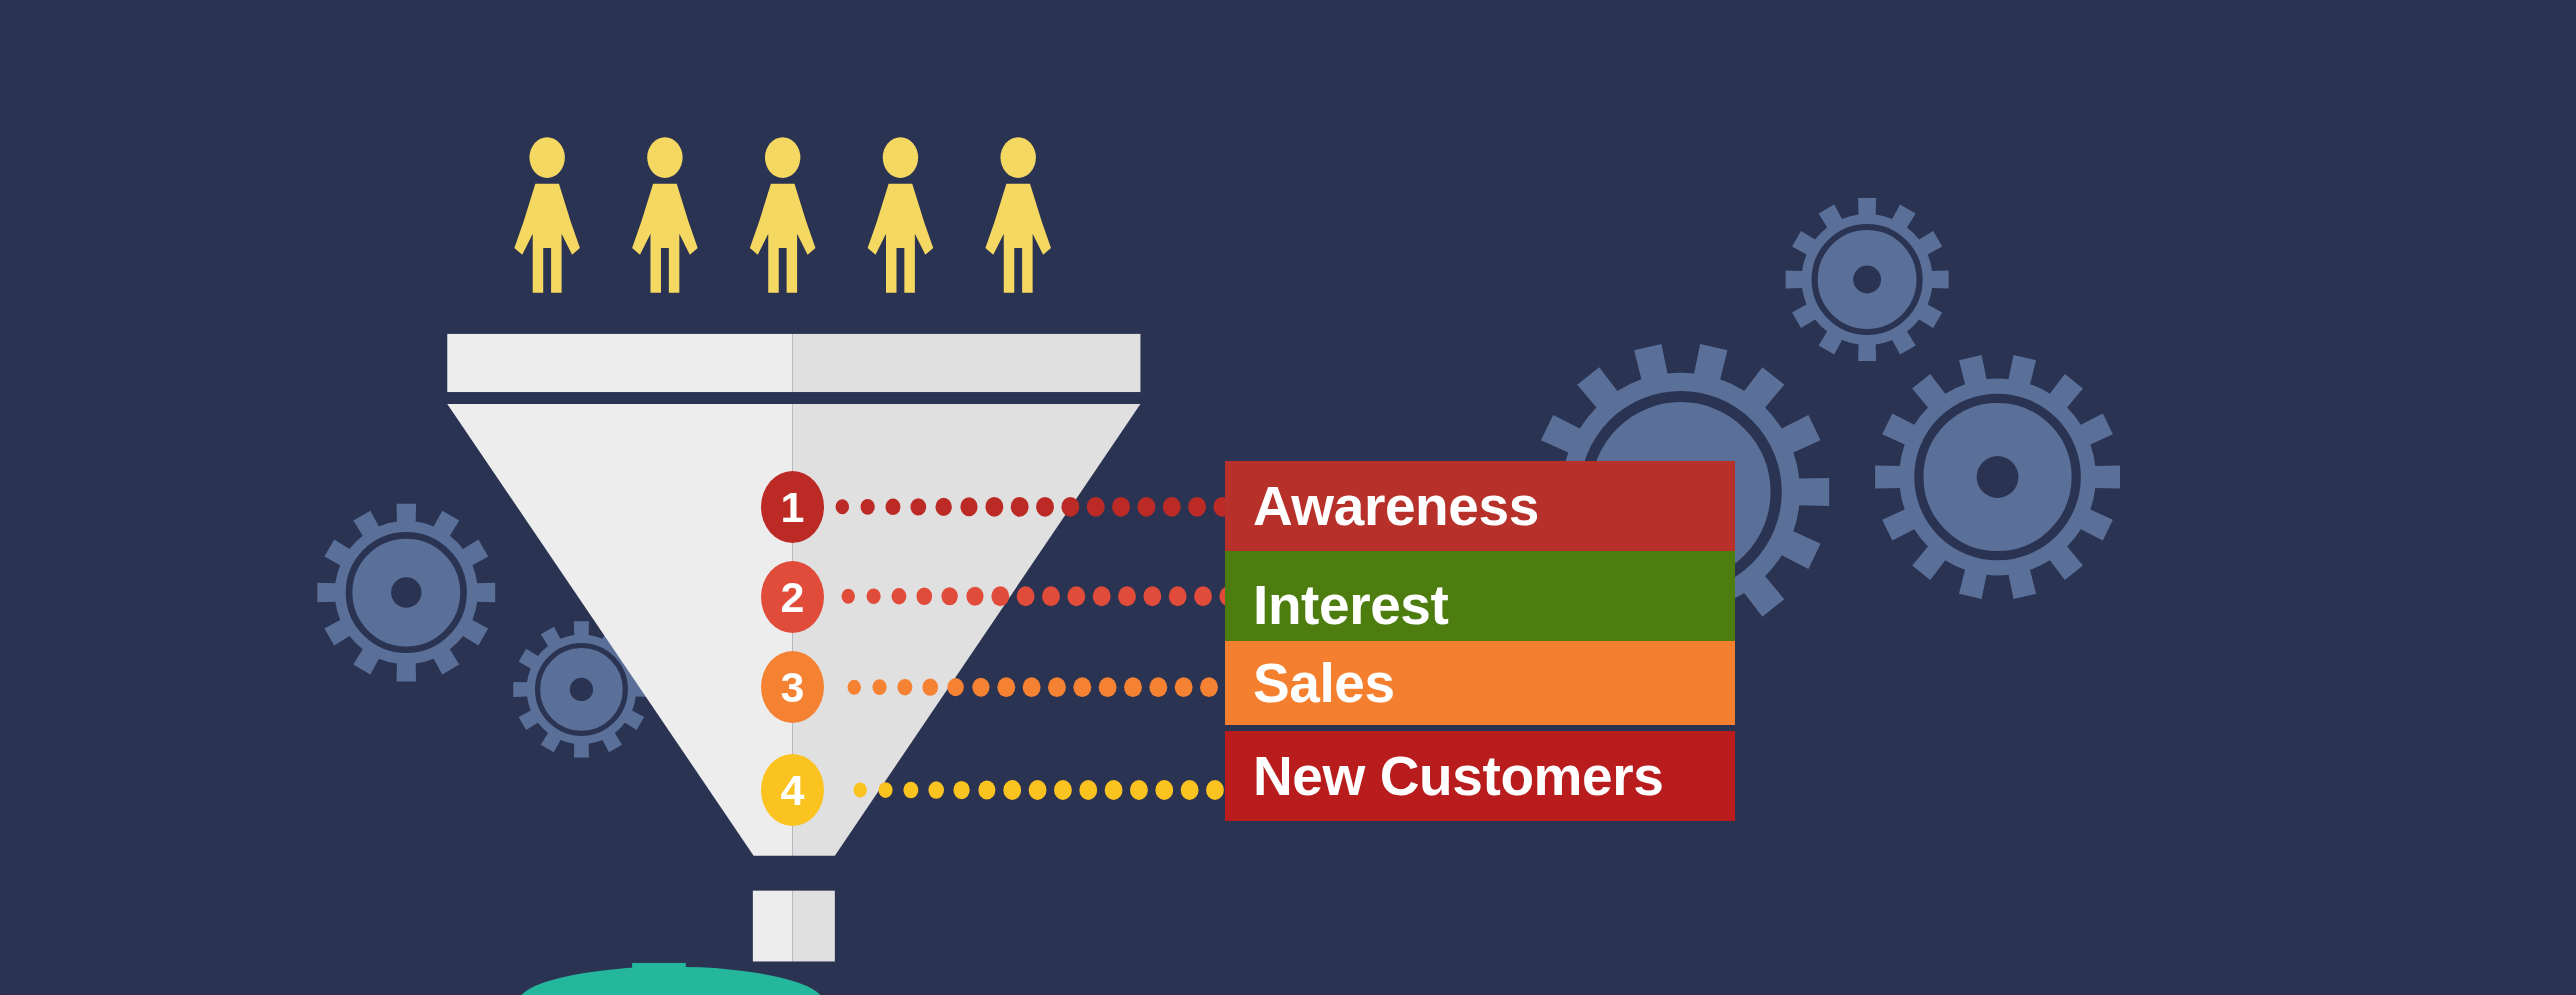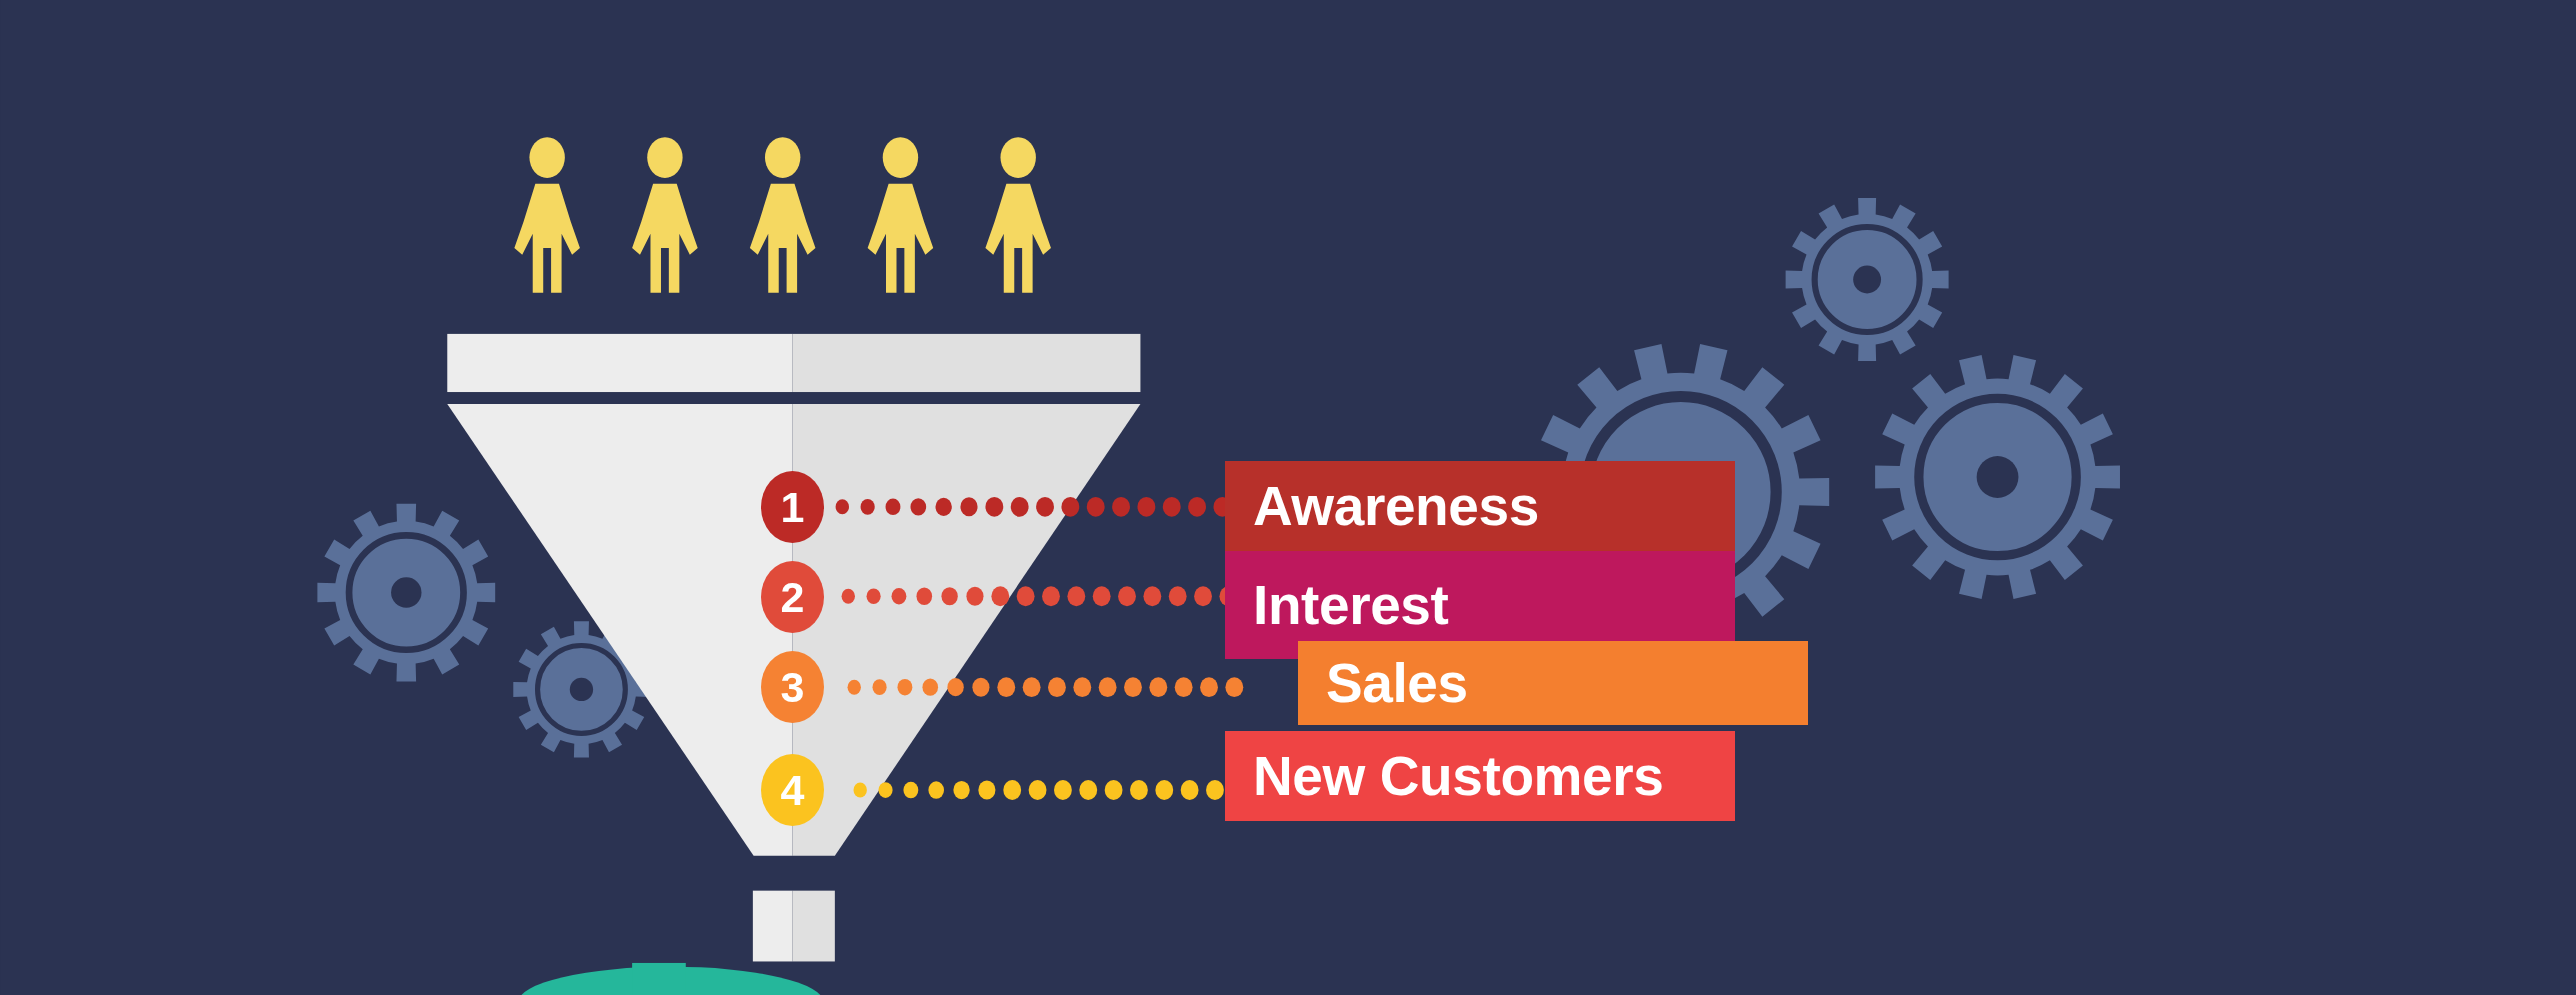--- a/index.html
+++ b/index.html
@@ -219,27 +219,27 @@
             <ellipse cx="1664" cy="1060" rx="11.97" ry="13.3" fill="#fbc31f"></ellipse>
           </g>
         </g>
     </g>
   </svg>
 
   <div id="blocks-container">
       <div class="label-block" style="left: 1225px; top: 461px; width: 510px; height: 90px; background: rgb(183, 48, 42);">
         <span class="label-text">Awareness</span>
       </div>
-      <div class="label-block" style="left: 1225px; top: 551px; width: 510px; height: 108px; background: #be185d;">
+      <div class="label-block" style="left: 1225px; top: 551px; width: 510px; height: 108px; background: #4d7c0f;">
         <span class="label-text">Interest</span>
       </div>
-      <div class="label-block" style="left: 1298px; top: 641px; width: 510px; height: 84px; background: rgb(244, 127, 47);">
+      <div class="label-block" style="left: 1225px; top: 641px; width: 510px; height: 84px; background: rgb(244, 127, 47);">
         <span class="label-text">Sales</span>
       </div>
-      <div class="label-block" style="left: 1225px; top: 731px; width: 510px; height: 90px; background: #ef4444;">
+      <div class="label-block" style="left: 1225px; top: 731px; width: 510px; height: 90px; background: #b91c1c;">
         <span class="label-text">New Customers</span>
       </div>
     </div>
 
   <div id="badges-container">
       <div class="badge" style="left: 761px; top: 471px; width: 63px; height: 72px; background: rgb(188, 42, 38);">
         <span class="badge-num">1</span>
       </div>
       <div class="badge" style="left: 761px; top: 561px; width: 63px; height: 72px; background: rgb(224, 75, 58);">
         <span class="badge-num">2</span>

